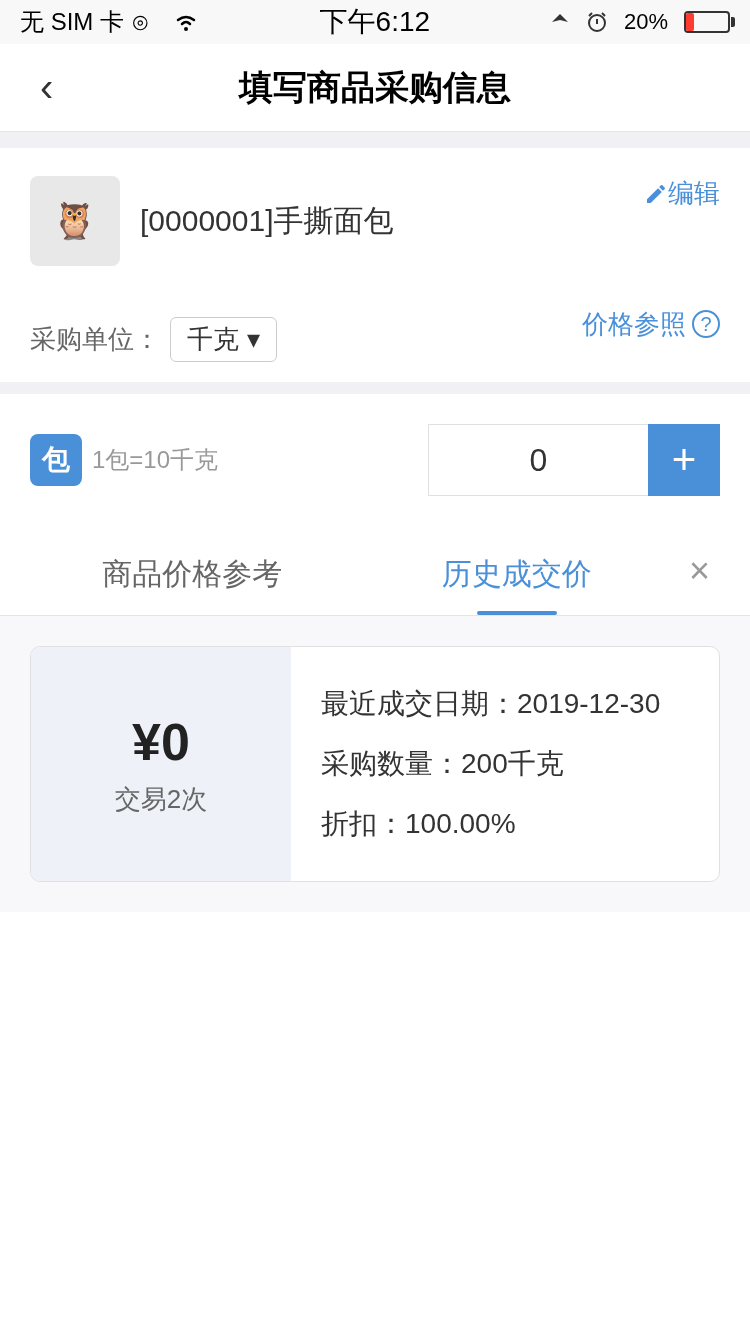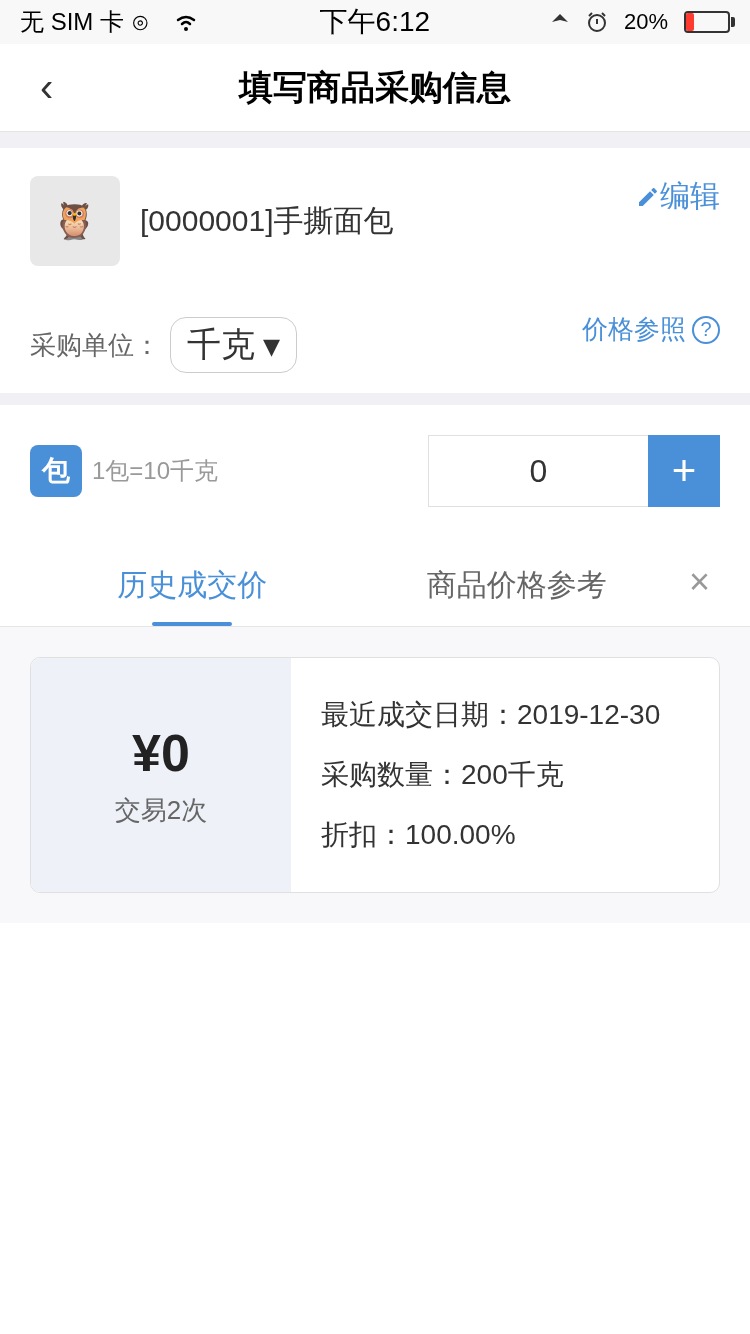--- a/index.html
+++ b/index.html
@@ -97,40 +97,40 @@
       font-size: 36px;
       color: #888;
     }
     .product-name {
       font-size: 30px;
       color: #333;
       font-weight: 500;
     }
     .edit-btn {
       color: #4a90d9;
-      font-size: 30px;
+      font-size: 26px;
       display: flex;
       align-items: center;
       flex-shrink: 0;
     }
     .product-unit-row {
       display: flex;
       align-items: center;
       justify-content: space-between;
       margin-top: 8px;
     }
     .unit-label {
       font-size: 26px;
       color: #666;
     }
     .unit-select {
       border: 1px solid #ccc;
-      border-radius: 16px;
+      border-radius: 6px;
       padding: 4px 16px;
-      font-size: 34px;
+      font-size: 26px;
       color: #333;
       display: inline-flex;
       align-items: center;
       gap: 8px;
       margin-left: 10px;
     }
     .price-ref {
       color: #4a90d9;
       font-size: 26px;
       display: flex;
@@ -382,25 +382,25 @@
   <div class="qty-input-wrapper">
     <input class="qty-input" type="text" value="0" style="">
     <div class="qty-plus">
       <span>+</span>
     </div>
   </div>
 </div>
 
 <div class="tab-section">
   <div class="tab-bar">
+    <div class="tab-item">
+      <span>商品价格参考</span>
+    </div>
     <div class="tab-item active">
       <span>历史成交价</span>
-    </div>
-    <div class="tab-item">
-      <span>商品价格参考</span>
     </div>
     <span class="tab-close">×</span>
   </div>
 
   <div class="price-card-area">
     <div class="price-card">
       <div class="price-card-left">
         <div class="price-value">
           <span>¥</span><span>0</span>
         </div>

